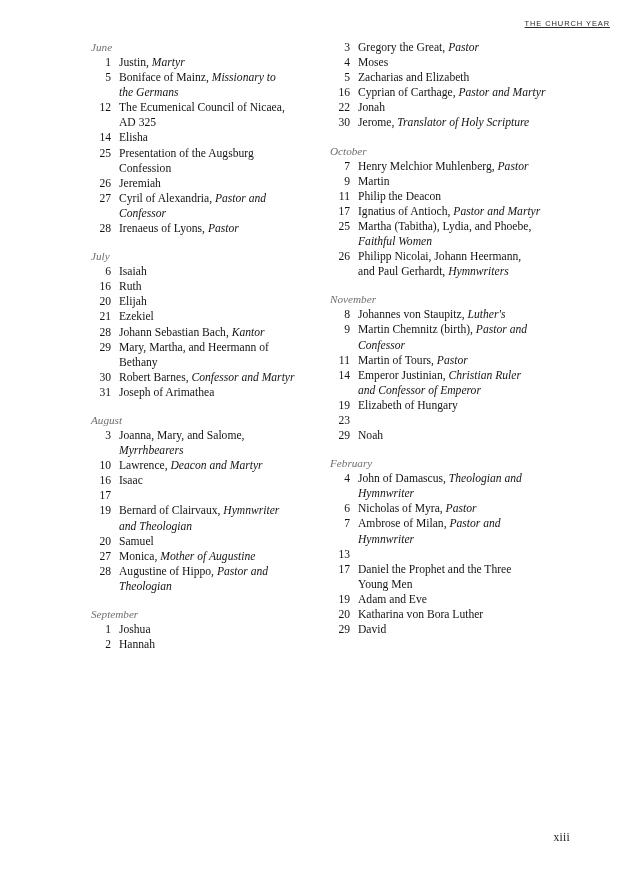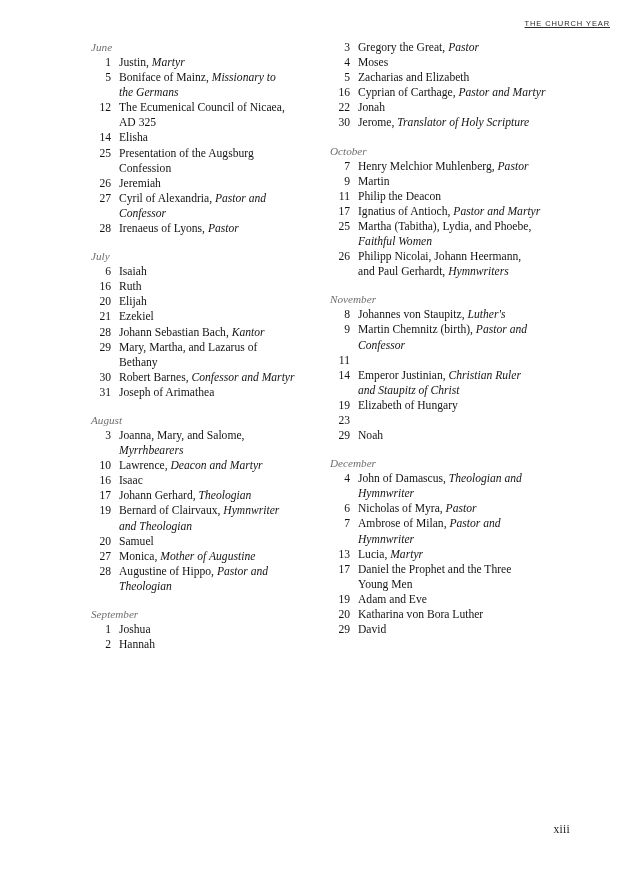--- a/index.html
+++ b/index.html
@@ -76,21 +76,21 @@
   }
   .entry .desc i {
     font-style: italic;
   }
   
   .entry.cont .day { visibility: hidden; }
 
   
   .folio {
     position: absolute;
-    bottom: 38px;
+    bottom: 30px;
     right: 70px;
     font-size: 11.5px;
     color: #1a1a1a;
     letter-spacing: 0.3px;
   }
 </style>
 </head>
 <body>
 
 <div class="running-header">THE CHURCH YEAR</div>
@@ -162,21 +162,21 @@
       <div class="entry">
         <span class="day">21</span>
         <span class="desc">Ezekiel</span>
       </div>
       <div class="entry">
         <span class="day">28</span>
         <span class="desc">Johann Sebastian Bach, <i>Kantor</i></span>
       </div>
       <div class="entry">
         <span class="day">29</span>
-        <span class="desc">Mary, Martha, and Lazarus of</span>
+        <span class="desc">Mary, Martha, and Heermann of</span>
       </div>
       <div class="entry cont">
         <span class="day">29</span>
         <span class="desc">Bethany</span>
       </div>
       <div class="entry">
         <span class="day">30</span>
         <span class="desc">Robert Barnes, <i>Confessor and Martyr</i></span>
       </div>
       <div class="entry">
@@ -195,21 +195,20 @@
       <div class="entry">
         <span class="day">10</span>
         <span class="desc">Lawrence, <i>Deacon and Martyr</i></span>
       </div>
       <div class="entry">
         <span class="day">16</span>
         <span class="desc">Isaac</span>
       </div>
       <div class="entry">
         <span class="day">17</span>
-        <span class="desc">Johann Gerhard, <i>Theologian</i></span>
       </div>
       <div class="entry">
         <span class="day">19</span>
         <span class="desc">Bernard of Clairvaux, <i>Hymnwriter</i></span>
       </div>
       <div class="entry cont">
         <span class="day">19</span>
         <span class="desc"><i>and Theologian</i></span>
       </div>
       <div class="entry">
@@ -304,41 +303,42 @@
       <div class="entry">
         <span class="day">9</span>
         <span class="desc">Martin Chemnitz (birth), <i>Pastor and</i></span>
       </div>
       <div class="entry cont">
         <span class="day">9</span>
         <span class="desc"><i>Confessor</i></span>
       </div>
       <div class="entry">
         <span class="day">11</span>
+        <span class="desc">Martin of Tours, <i>Pastor</i></span>
       </div>
       <div class="entry">
         <span class="day">14</span>
         <span class="desc">Emperor Justinian, <i>Christian Ruler</i></span>
       </div>
       <div class="entry cont">
         <span class="day">14</span>
-        <span class="desc"><i>and Staupitz of Christ</i></span>
+        <span class="desc"><i>and Confessor of Emperor</i></span>
       </div>
       <div class="entry">
         <span class="day">19</span>
         <span class="desc">Elizabeth of Hungary</span>
       </div>
       <div class="entry">
         <span class="day">23</span>
       </div>
       <div class="entry">
         <span class="day">29</span>
         <span class="desc">Noah</span>
       </div>
-      <div class="month spaced">December</div>
+      <div class="month spaced">February</div>
       <div class="entry">
         <span class="day">4</span>
         <span class="desc">John of Damascus, <i>Theologian and</i></span>
       </div>
       <div class="entry cont">
         <span class="day">4</span>
         <span class="desc"><i>Hymnwriter</i></span>
       </div>
       <div class="entry">
         <span class="day">6</span>
@@ -347,21 +347,20 @@
       <div class="entry">
         <span class="day">7</span>
         <span class="desc">Ambrose of Milan, <i>Pastor and</i></span>
       </div>
       <div class="entry cont">
         <span class="day">7</span>
         <span class="desc"><i>Hymnwriter</i></span>
       </div>
       <div class="entry">
         <span class="day">13</span>
-        <span class="desc">Lucia, <i>Martyr</i></span>
       </div>
       <div class="entry">
         <span class="day">17</span>
         <span class="desc">Daniel the Prophet and the Three</span>
       </div>
       <div class="entry cont">
         <span class="day">17</span>
         <span class="desc">Young Men</span>
       </div>
       <div class="entry">

